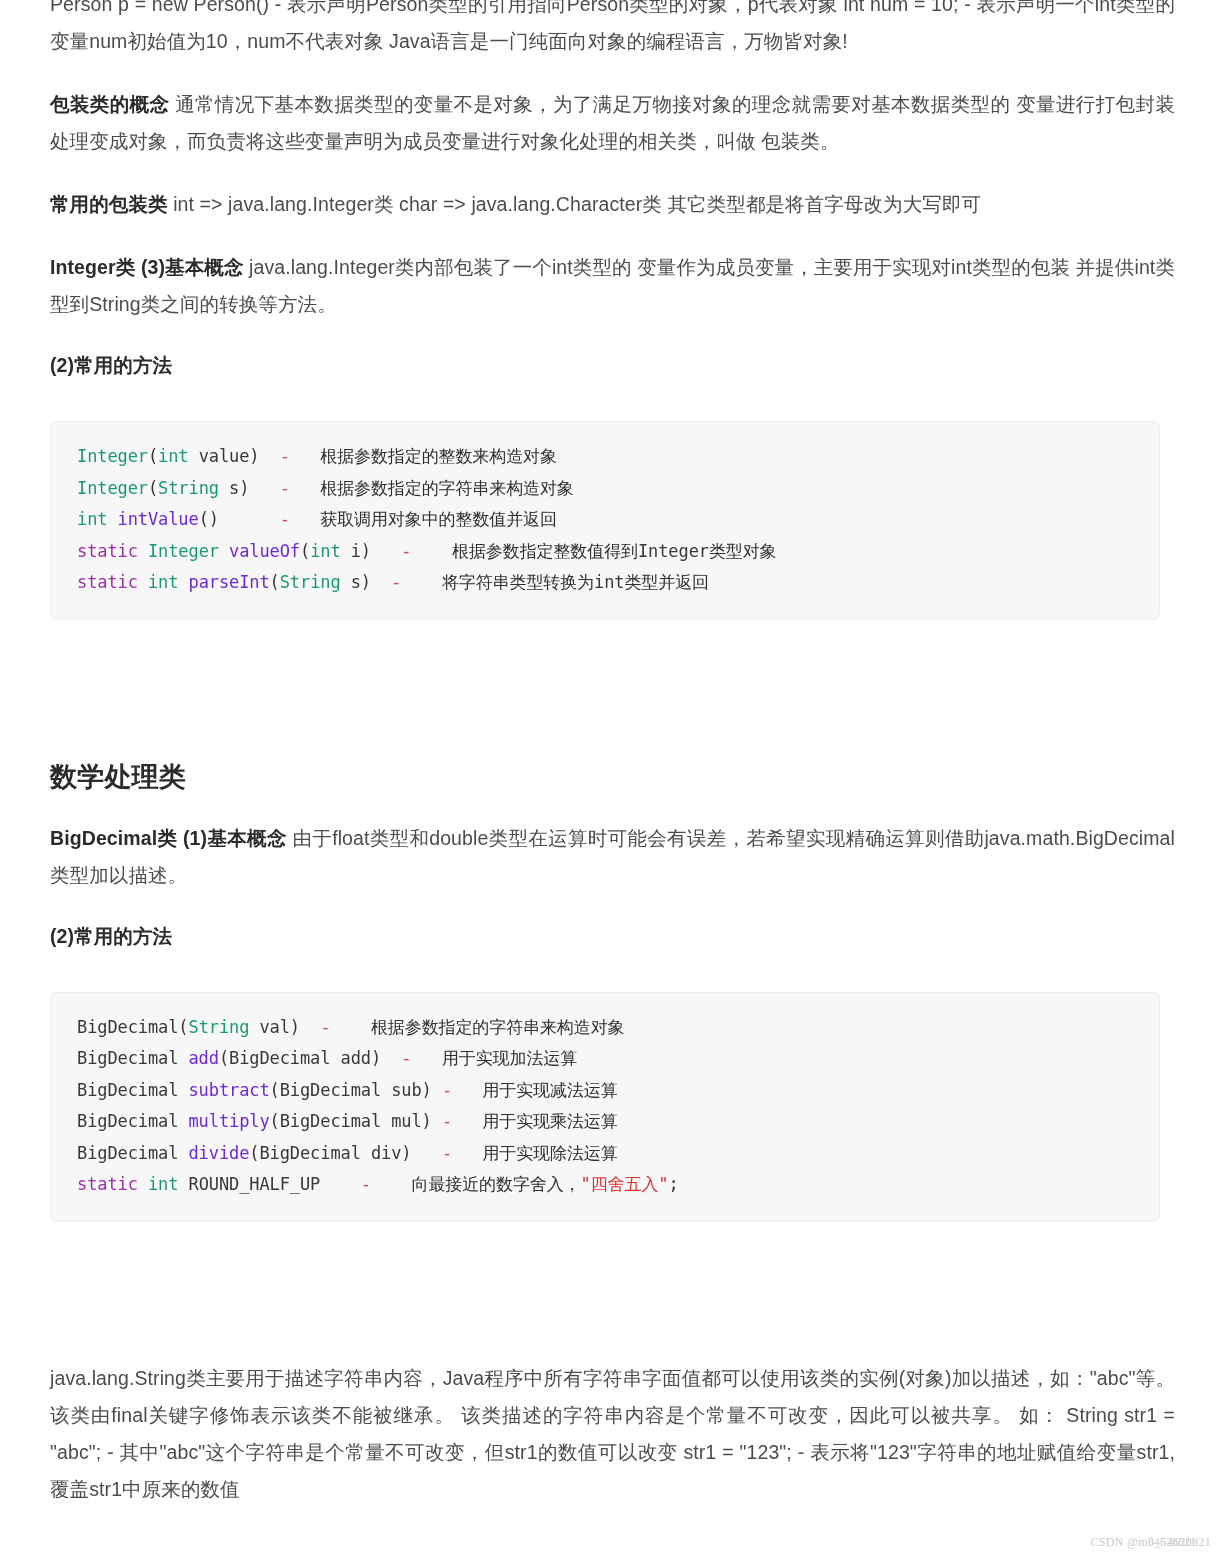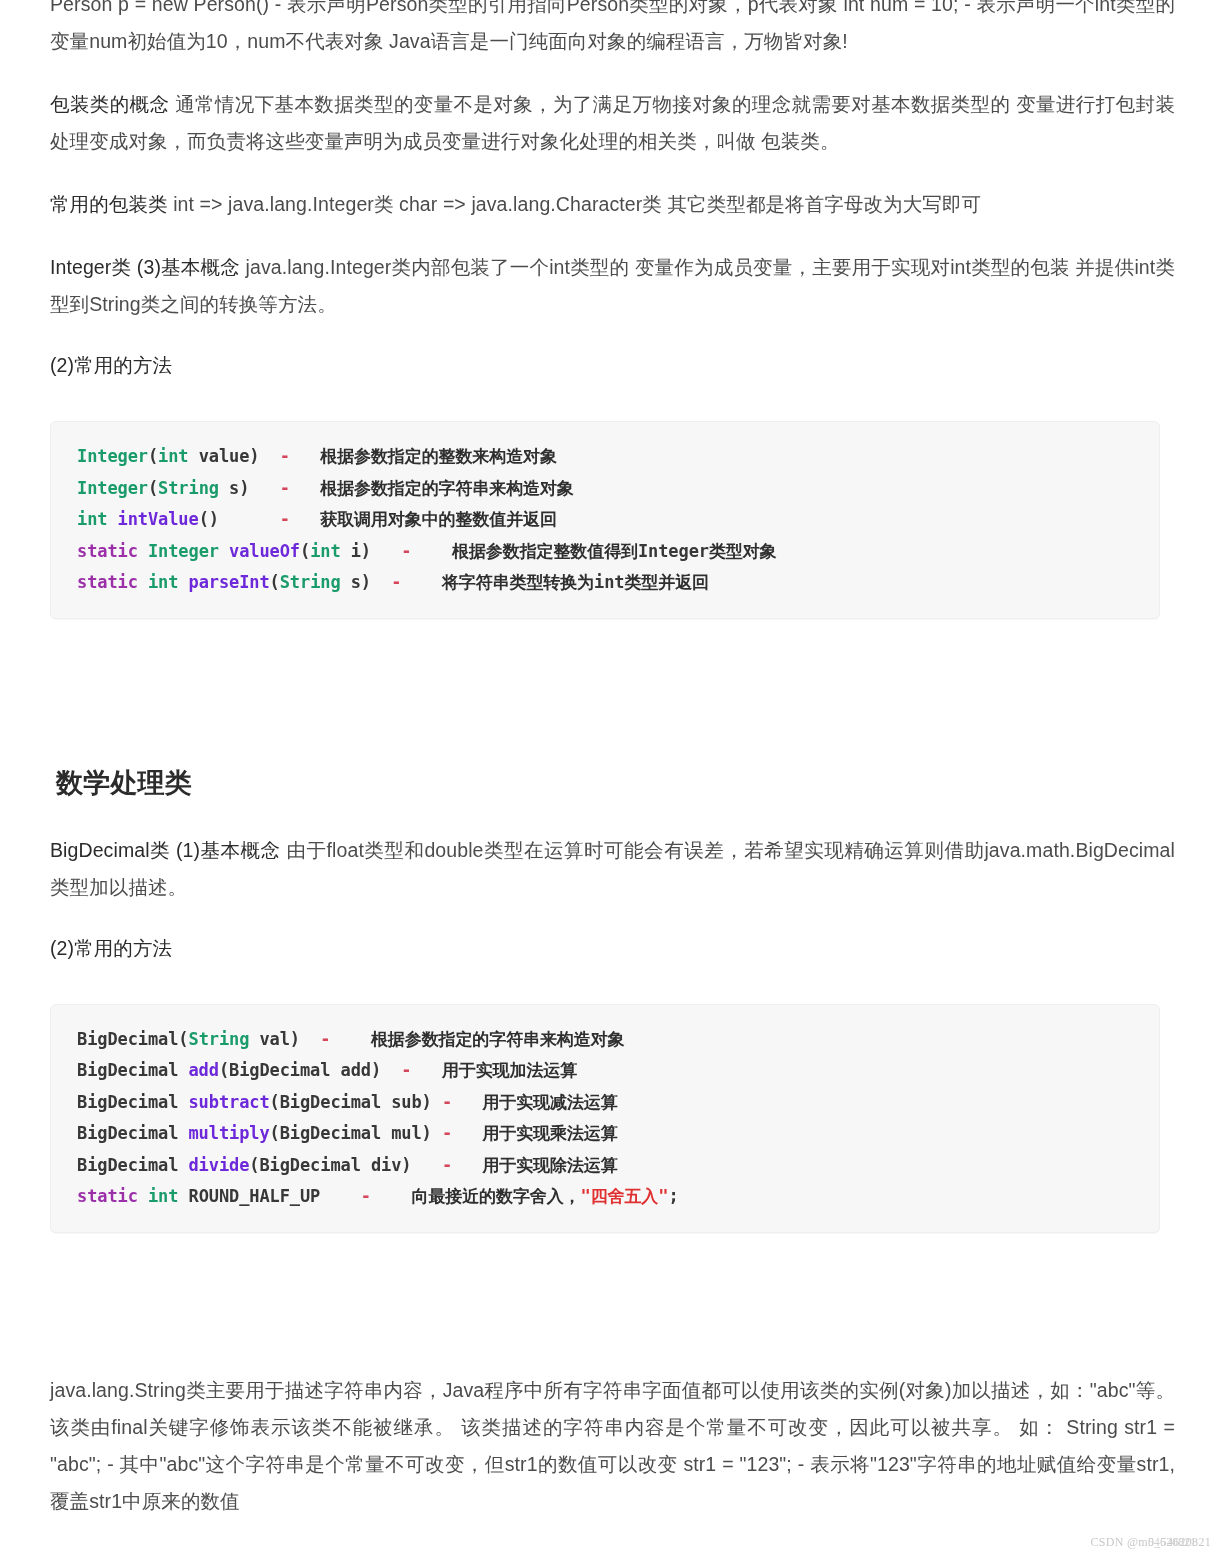--- a/index.html
+++ b/index.html
@@ -35,44 +35,43 @@
     text-align: justify;
     text-justify: inter-character;
   }
   .sp-26 { height: 26px; }
   .sp-24 { height: 24px; }
   .sp-30 { height: 30px; }
   .sp-96 { height: 96px; }
   .sp-100 { height: 100px; }
 
   b.lead {
-    font-weight: normal;
+    font-weight: bold;
     color: #2b2b2b;
   }
 
   
   h2.section {
-    margin: 6px;
+    margin: 0;
     font-size: 27px;
     line-height: 38px;
     font-weight: bold;
     color: #2b2b2b;
     letter-spacing: 0.2px;
   }
 
   
   .codeblock {
     background: #f7f7f8;
     border: 1px solid #eceef0;
     border-radius: 6px;
     box-shadow: 0 1px 1px rgba(0,0,0,0.03);
     padding: 19px 24px 19px 26px;
     box-sizing: border-box;
     width: 1110px;
-    font-weight: bold;
   }
   .codeblock .line {
     font-family: "DejaVu Sans Mono", "Liberation Mono", monospace;
     font-size: 17px;
     line-height: 30.5px;
     color: #383838;
     white-space: pre;
     letter-spacing: -0.1px;
   }
   .tok-type   { color: #1a9b6a; }   

